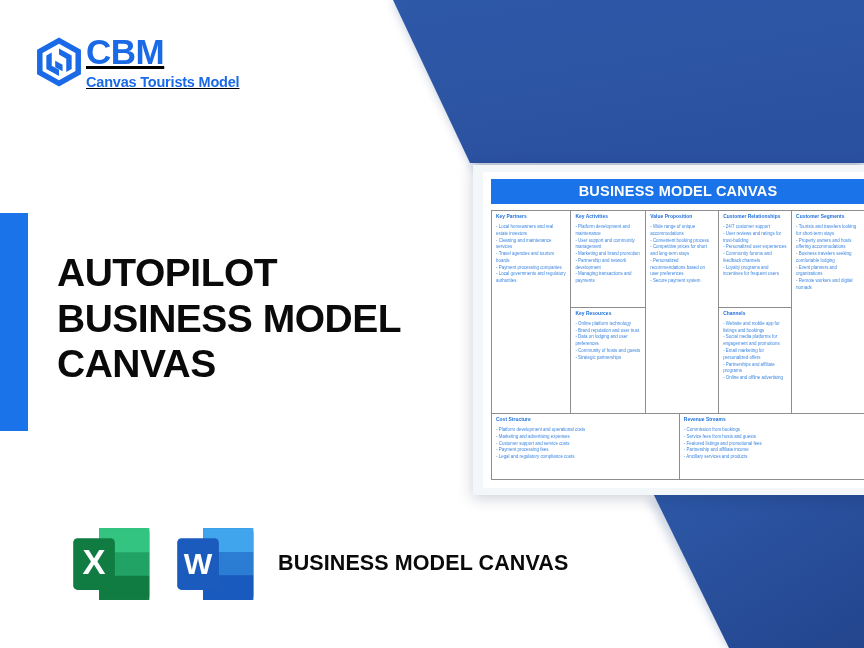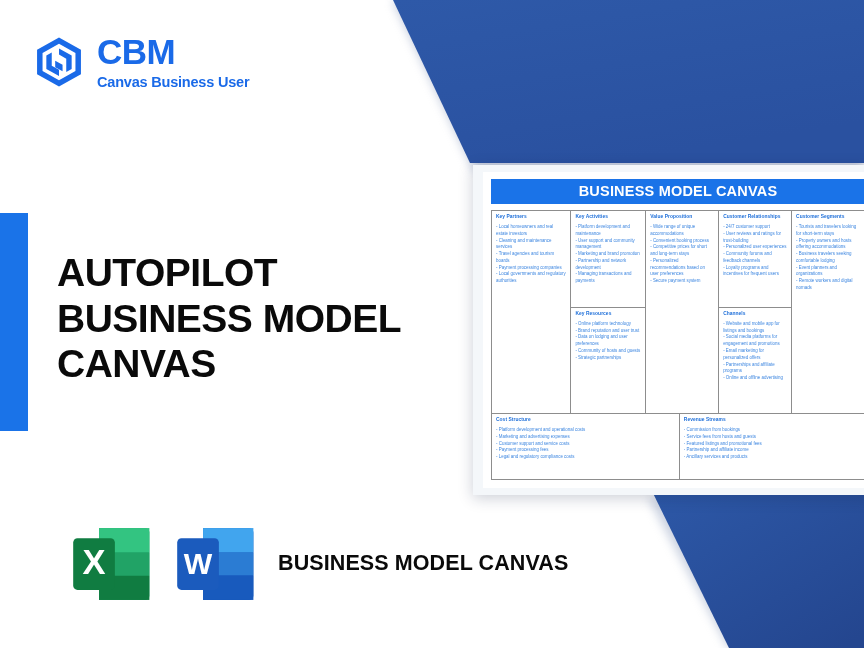--- a/index.html
+++ b/index.html
@@ -24,21 +24,21 @@
     position: absolute;
     left: 0; top: 213px;
     width: 28px; height: 218px;
     background: #1a73e8;
   }
 
   
   #brand {
     position: absolute;
     left: 32px; top: 34px;
-    display: flex; align-items: flex-end; gap: 11px;
+    display: flex; align-items: flex-end;  text-decoration: underline;
   }
   #brand-mark { width: 54px; height: 56px; display: block; }
   #brand-text { display: flex; flex-direction: column; }
   #brand-title {
     font-size: 35px; font-weight: bold; color: #1a6ae8;
     letter-spacing: -0.5px; line-height: 1.05;
   }
   #brand-sub {
     font-size: 14.5px; font-weight: bold; color: #1a6ae8;
     letter-spacing: -0.2px; margin-top: 3px;
@@ -176,21 +176,21 @@
       <g fill="#1a6ae8">
         <path d="M32 3 L58 17.5 L58 46.5 L32 61 L6 46.5 L6 17.5 Z
                  M32 10.5 L12.5 21.4 L12.5 42.6 L32 53.5 L51.5 42.6 L51.5 21.4 Z"></path>
         <path d="M32 16 L47 24.3 L47 40.2 L40.6 43.8 L40.6 28 L32 23.2 Z"></path>
         <path d="M17 24.3 L23.4 20.8 L23.4 36.5 L32 41.3 L32 48.6 L17 40.2 Z"></path>
         <path d="M27.5 30.4 L36.2 35.3 L36.2 43 L27.5 38.1 Z"></path>
       </g>
     </svg>
     <div id="brand-text">
       <div id="brand-title">CBM</div>
-      <div id="brand-sub">Canvas Business User</div>
+      <div id="brand-sub">Canvas Tourists Model</div>
     </div>
   </div>
 
   <div id="headline">AUTOPILOT BUSINESS MODEL CANVAS</div>
 
   <div id="office-row">
     <div class="office-icon">
       <svg viewBox="0 0 64 64">
         <path d="M23 7 H55 a3 3 0 0 1 3 3 V54 a3 3 0 0 1-3 3 H23 Z" fill="#21a366"></path>
         <rect x="23" y="7" width="35" height="17" fill="#33c481"></rect>

